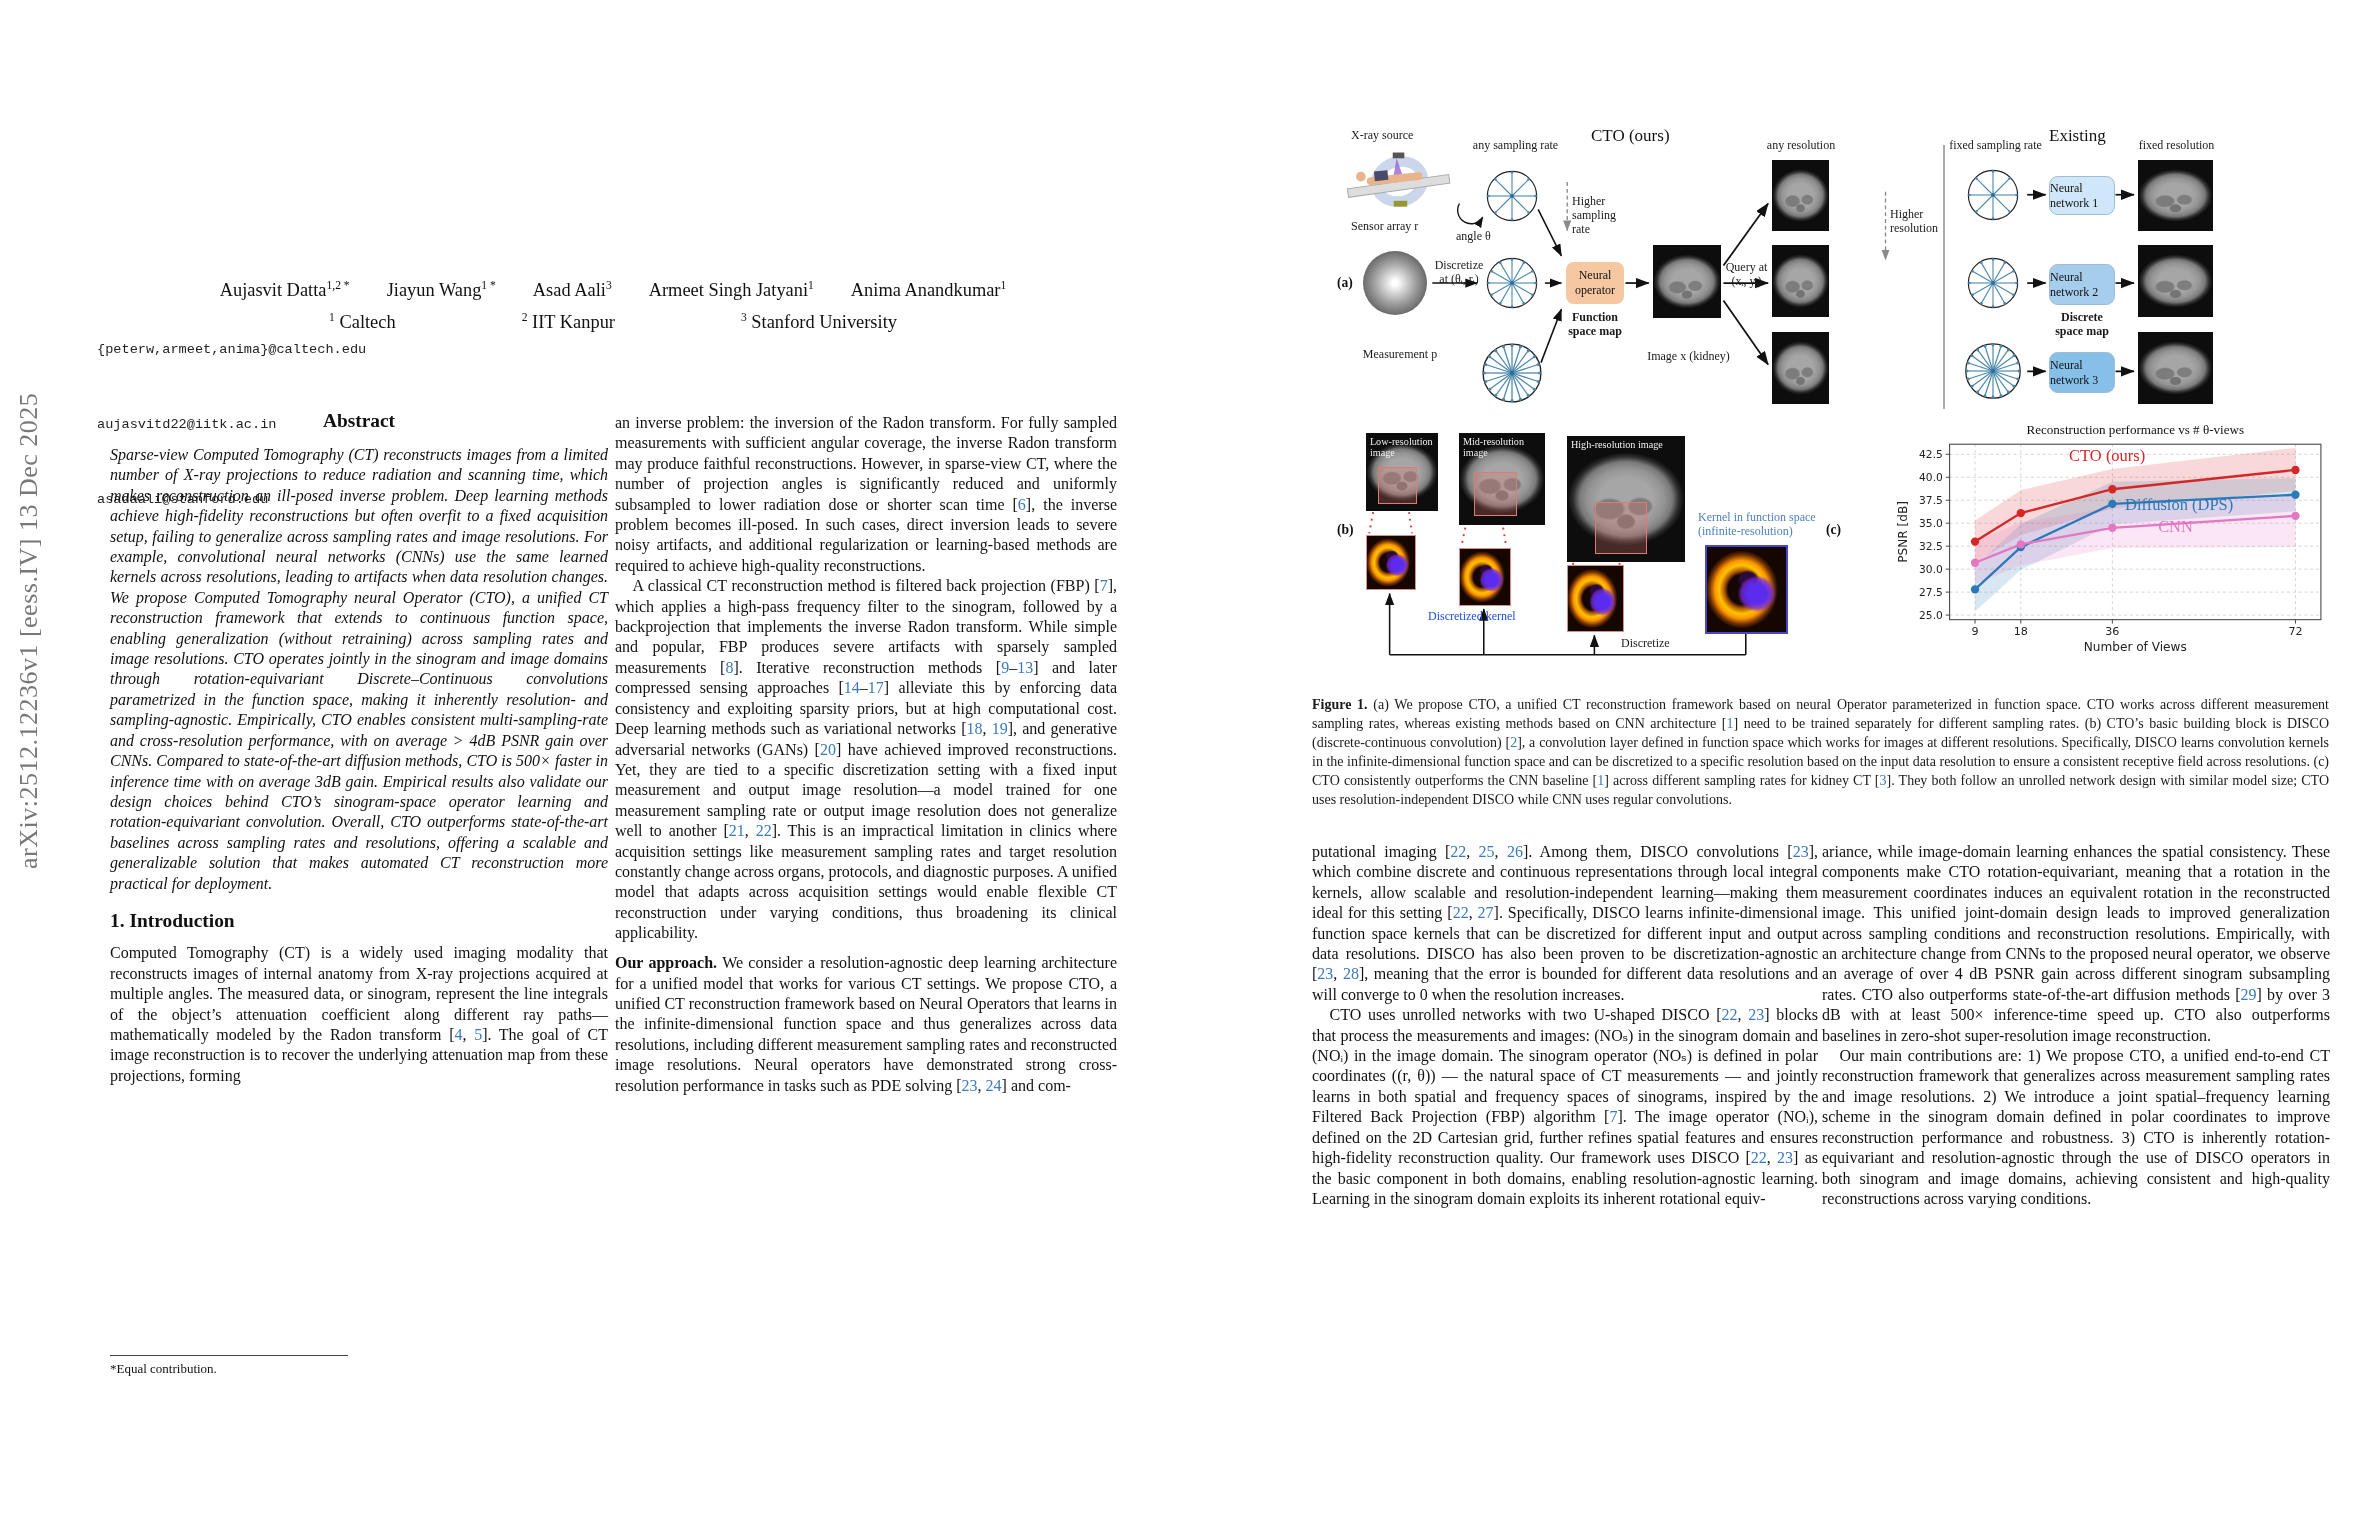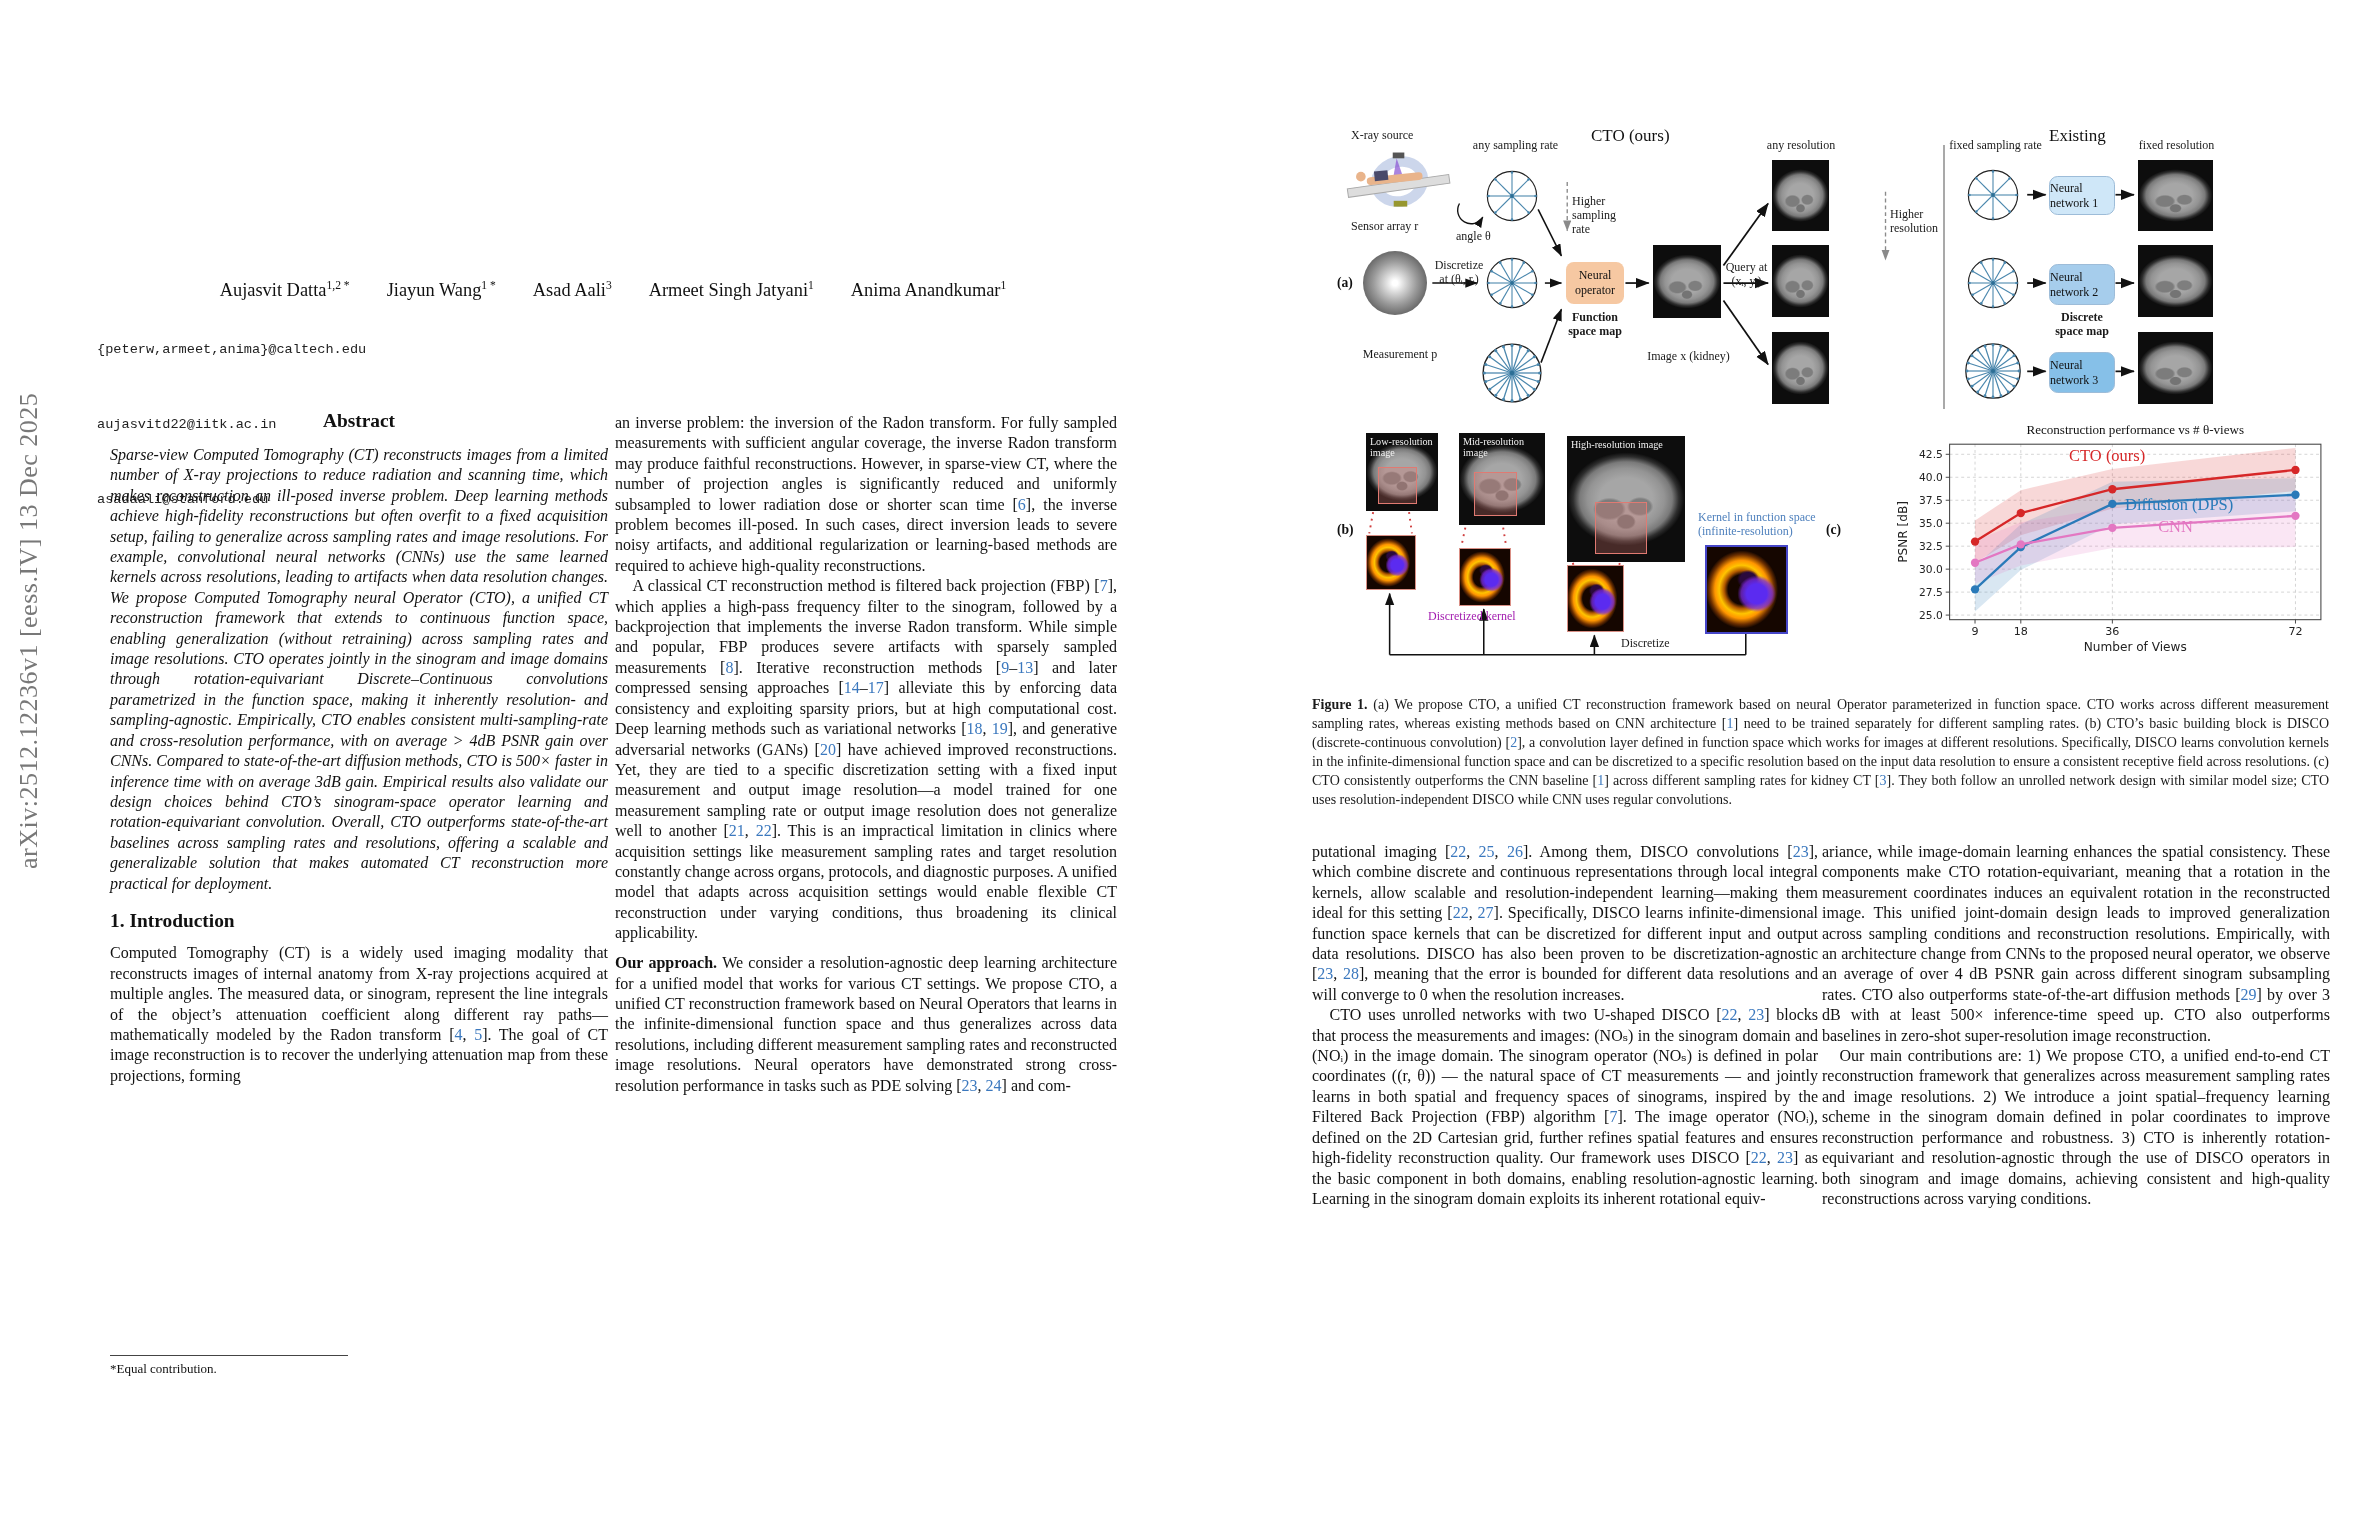--- a/index.html
+++ b/index.html
@@ -77,20 +77,25 @@
 
 
   <div class="abs lp-authors">
     <span><span>Aujasvit Datta</span><sup>1,2 *</sup></span>
     <span><span>Jiayun Wang</span><sup>1 *</sup></span>
     <span><span>Asad Aali</span><sup>3</sup></span>
     <span><span>Armeet Singh Jatyani</span><sup>1</sup></span>
     <span><span>Anima Anandkumar</span><sup>1</sup></span>
   </div>
 
+  <div class="abs lp-affils">
+    <span><sup>1</sup> <span>Caltech</span></span>
+    <span><sup>2</sup> <span>IIT Kanpur</span></span>
+    <span><sup>3</sup> <span>Stanford University</span></span>
+  </div>
 
   <div class="abs lp-emails">
     <span>{peterw,armeet,anima}@caltech.edu</span>
     <span>aujasvitd22@iitk.ac.in</span>
     <span>asadaali@stanford.edu</span>
   </div>
 
   <div class="abs col colA">
     <h2 class="abs-head">Abstract</h2>
     <p class="abs-text">Sparse-view Computed Tomography (CT) reconstructs images from a limited number of X-ray projections to reduce radiation and scanning time, which makes reconstruction an ill-posed inverse problem. Deep learning methods achieve high-fidelity reconstructions but often overfit to a fixed acquisition setup, failing to generalize across sampling rates and image resolutions. For example, convolutional neural networks (CNNs) use the same learned kernels across resolutions, leading to artifacts when data resolution changes. We propose Computed Tomography neural Operator (CTO), a unified CT reconstruction framework that extends to continuous function space, enabling generalization (without retraining) across sampling rates and image resolutions. CTO operates jointly in the sinogram and image domains through rotation-equivariant Discrete–Continuous convolutions parametrized in the function space, making it inherently resolution- and sampling-agnostic. Empirically, CTO enables consistent multi-sampling-rate and cross-resolution performance, with on average &gt; 4dB PSNR gain over CNNs. Compared to state-of-the-art diffusion methods, CTO is 500× faster in inference time with on average 3dB gain. Empirical results also validate our design choices behind CTO’s sinogram-space operator learning and rotation-equivariant convolution. Overall, CTO outperforms state-of-the-art baselines across sampling rates and resolutions, offering a scalable and generalizable solution that makes automated CT reconstruction more practical for deployment.</p>
@@ -396,21 +401,21 @@
       <span class="redbox" style="left:17%;top:42%;width:48%;height:46%;"></span>
     </div>
     <div class="ct" style="left:255px;top:351px;width:118px;height:126px;">
       <span class="imglabel">High-resolution image</span>
       <span class="redbox" style="left:24%;top:52%;width:42%;height:40%;"></span>
     </div>
     <div class="kernel" style="left:54px;top:450px;width:48px;height:53px;"></div>
     <div class="kernel" style="left:147px;top:463px;width:50px;height:56px;"></div>
     <div class="kernel" style="left:255px;top:480px;width:55px;height:65px;"></div>
     <div class="kernel big" style="left:393px;top:460px;width:79px;height:85px;"></div>
-    <div class="lbl" style="left:116px;top:524px;width:97px;color:#a21caf;">Discretized kernel</div>
+    <div class="lbl" style="left:116px;top:524px;width:97px;color:#1d4ed8;">Discretized kernel</div>
     <div class="lbl" style="left:386px;top:425px;width:124px;color:#4f81bd;">Kernel in function space (infinite-resolution)</div>
     <div class="lbl" style="left:309px;top:551px;">Discretize</div>
 
     <svg id="psnr-chart" class="abs" style="left:582px;top:334px;z-index:2;" width="435" height="254" viewBox="0 0 448 262">
         <line x1="57" y1="202.26178010471205" x2="440" y2="202.26178010471205" stroke="#c9c9c9" stroke-width="0.8" stroke-dasharray="3 3"></line>
         <line x1="57" y1="178.57068062827224" x2="440" y2="178.57068062827224" stroke="#c9c9c9" stroke-width="0.8" stroke-dasharray="3 3"></line>
         <line x1="57" y1="154.87958115183247" x2="440" y2="154.87958115183247" stroke="#c9c9c9" stroke-width="0.8" stroke-dasharray="3 3"></line>
         <line x1="57" y1="131.18848167539267" x2="440" y2="131.18848167539267" stroke="#c9c9c9" stroke-width="0.8" stroke-dasharray="3 3"></line>
         <line x1="57" y1="107.49738219895289" x2="440" y2="107.49738219895289" stroke="#c9c9c9" stroke-width="0.8" stroke-dasharray="3 3"></line>
         <line x1="57" y1="83.8062827225131" x2="440" y2="83.8062827225131" stroke="#c9c9c9" stroke-width="0.8" stroke-dasharray="3 3"></line>

